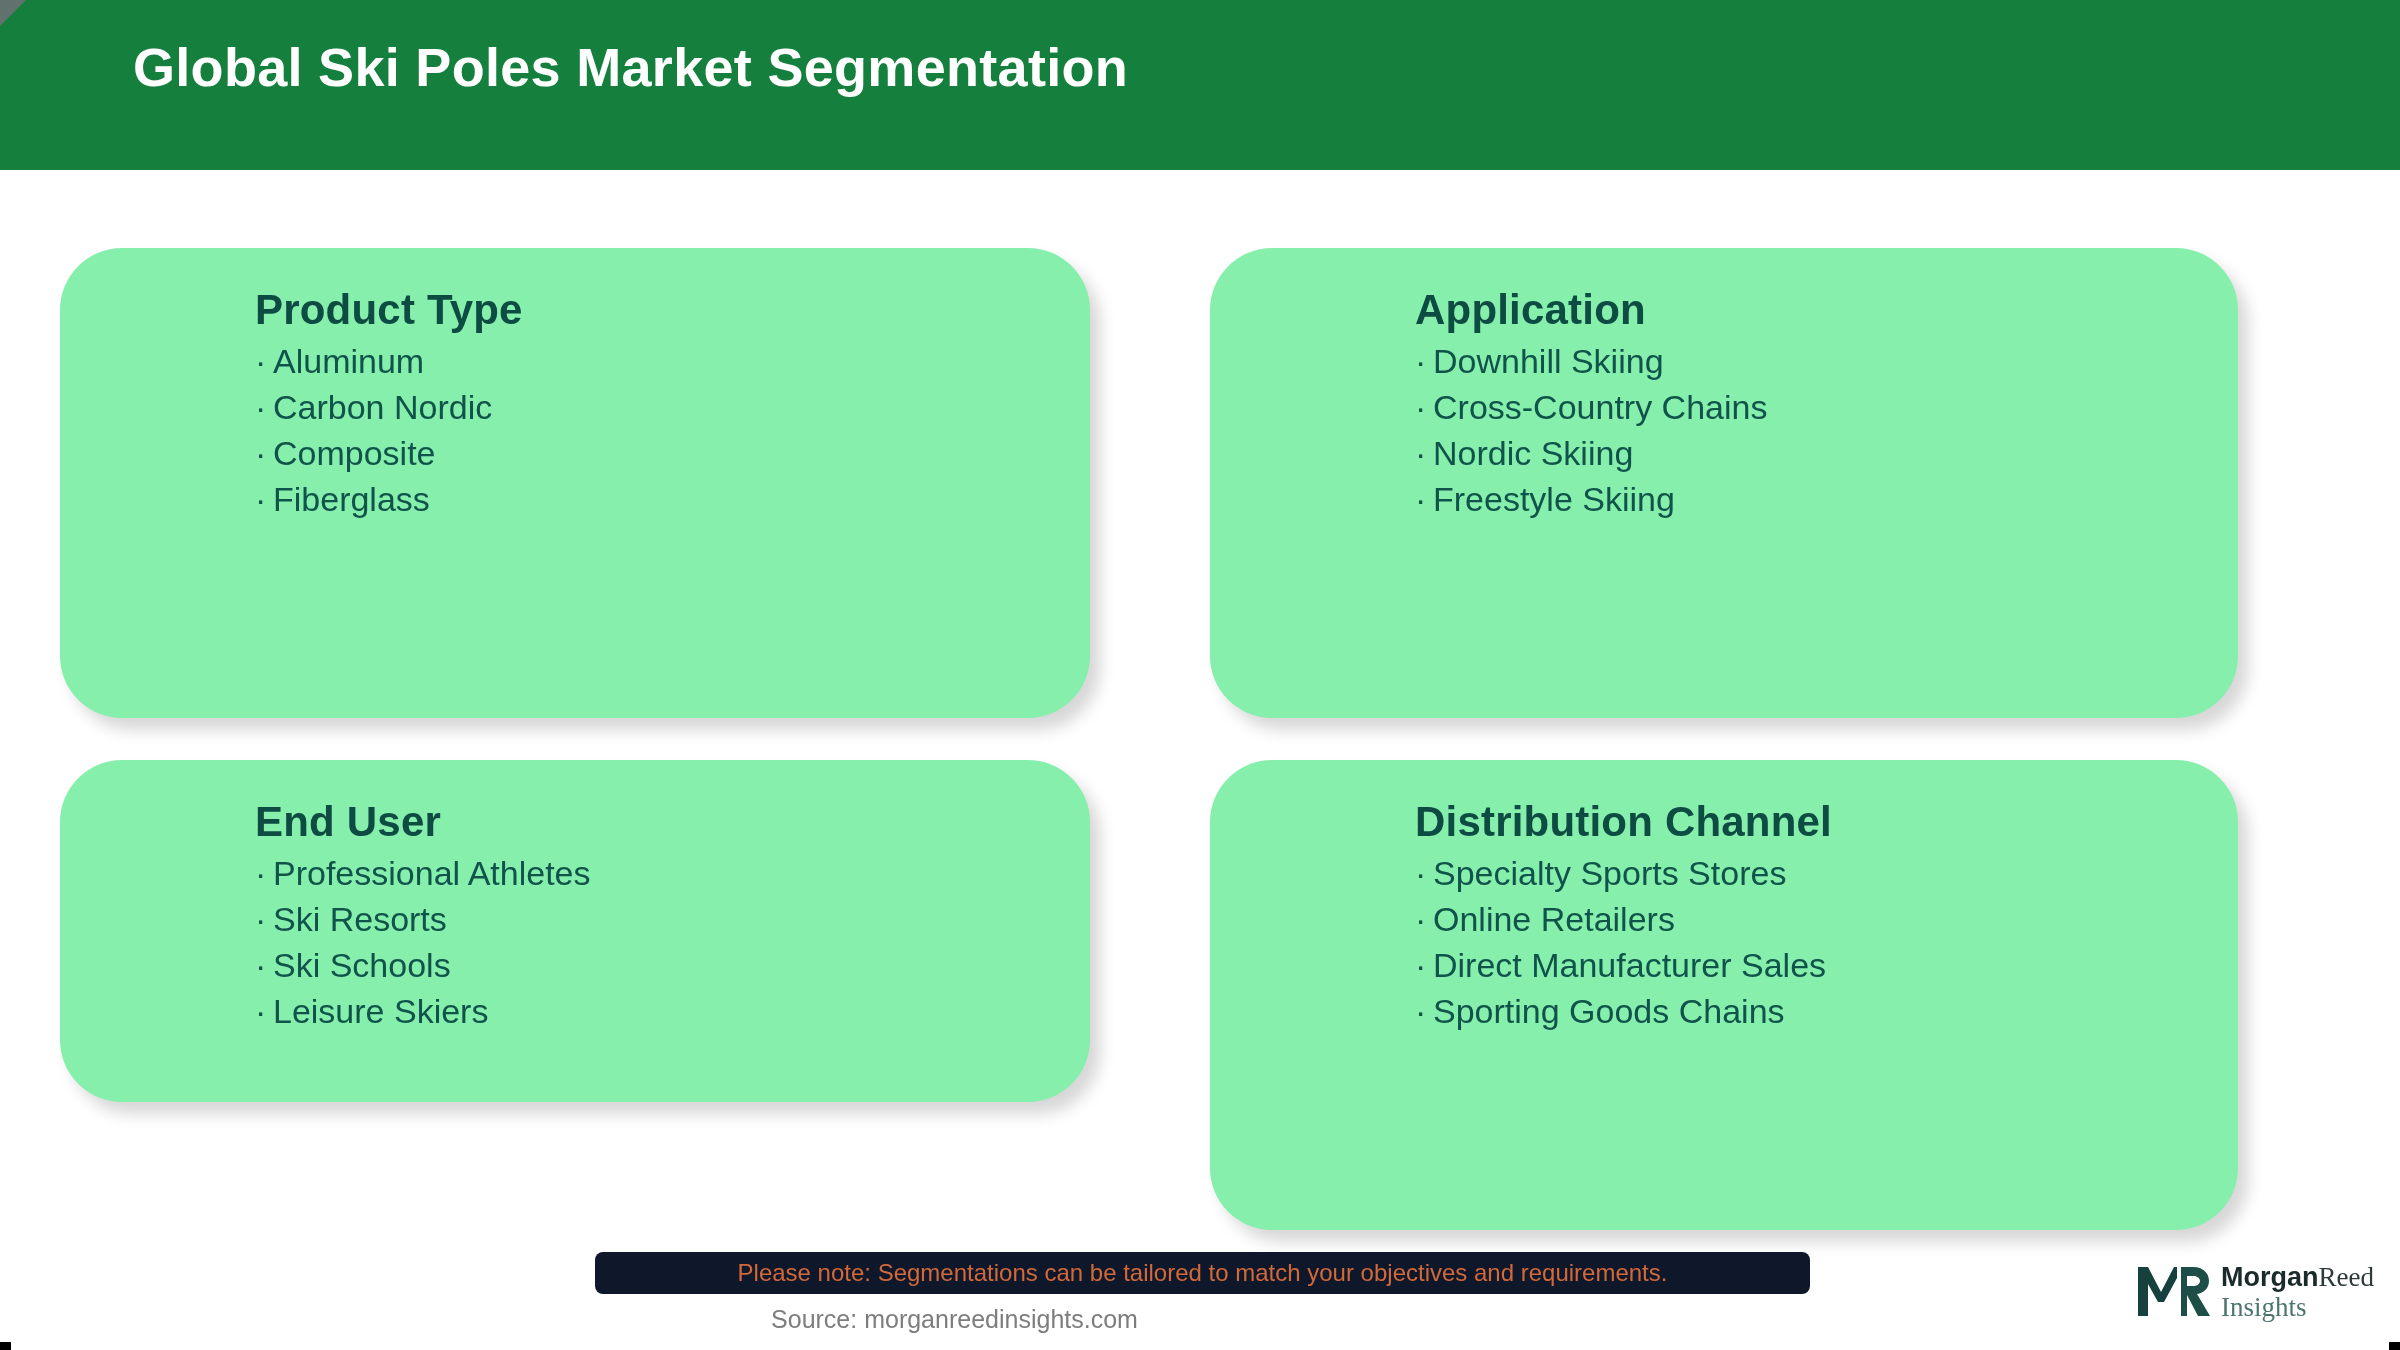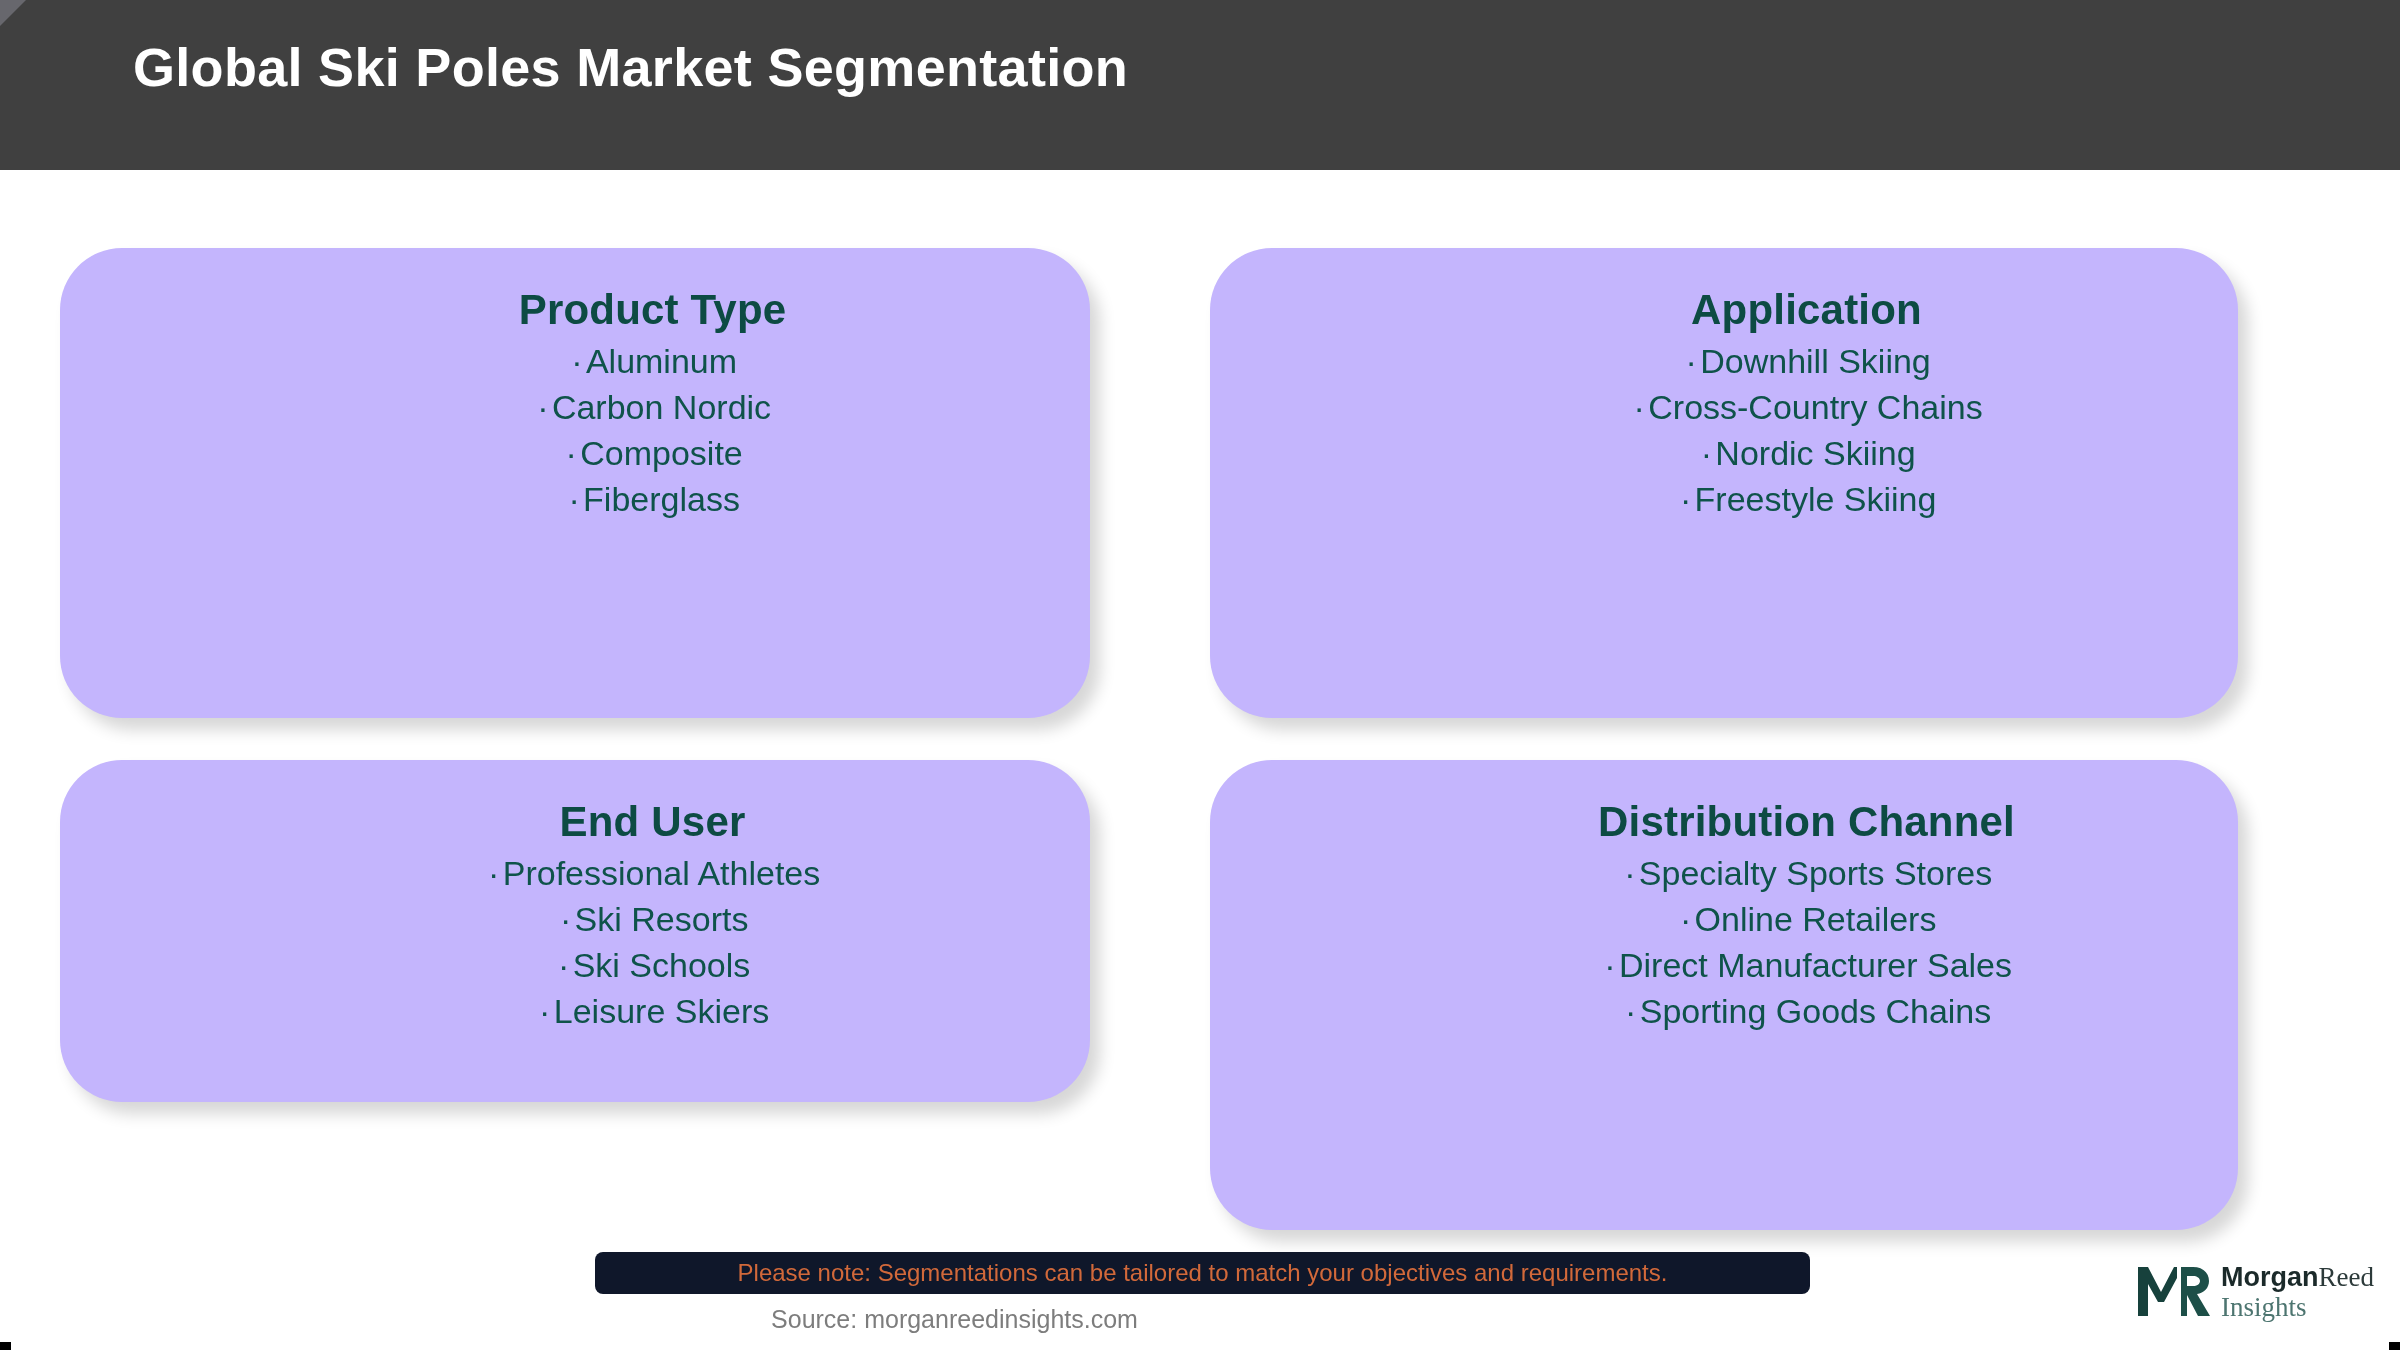--- a/index.html
+++ b/index.html
@@ -15,21 +15,21 @@
     position: relative;
   }
 
   
   .header {
     position: absolute;
     left: 0;
     top: 0;
     width: 2400px;
     height: 170px;
-    background: #404040;
+    background: #15803d;
     overflow: hidden;
   }
   .header-corner {
     position: absolute;
     left: 0;
     top: 0;
     width: 0;
     height: 0;
     border-top: 26px solid #6f6f76;
     border-right: 26px solid transparent;
@@ -49,24 +49,23 @@
   
   .cards {
     position: absolute;
     left: 0;
     top: 170px;
     width: 2400px;
     height: 1060px;
   }
   .card {
     position: absolute;
-    background: #c4b5fd;
+    background: #86efac;
     border-radius: 62px;
     box-shadow: 10px 12px 16px rgba(0,0,0,0.16);
-    text-align: center;
   }
   .card.c0 { left: 60px;   top: 78px;  width: 1030px; height: 470px; }
   .card.c1 { left: 1210px; top: 78px;  width: 1028px; height: 470px; }
   .card.c2 { left: 60px;   top: 590px; width: 1030px; height: 342px; }
   .card.c3 { left: 1210px; top: 590px; width: 1028px; height: 470px; }
 
   .card-body {
     position: absolute;
     left: 195px;
     top: 38px;

